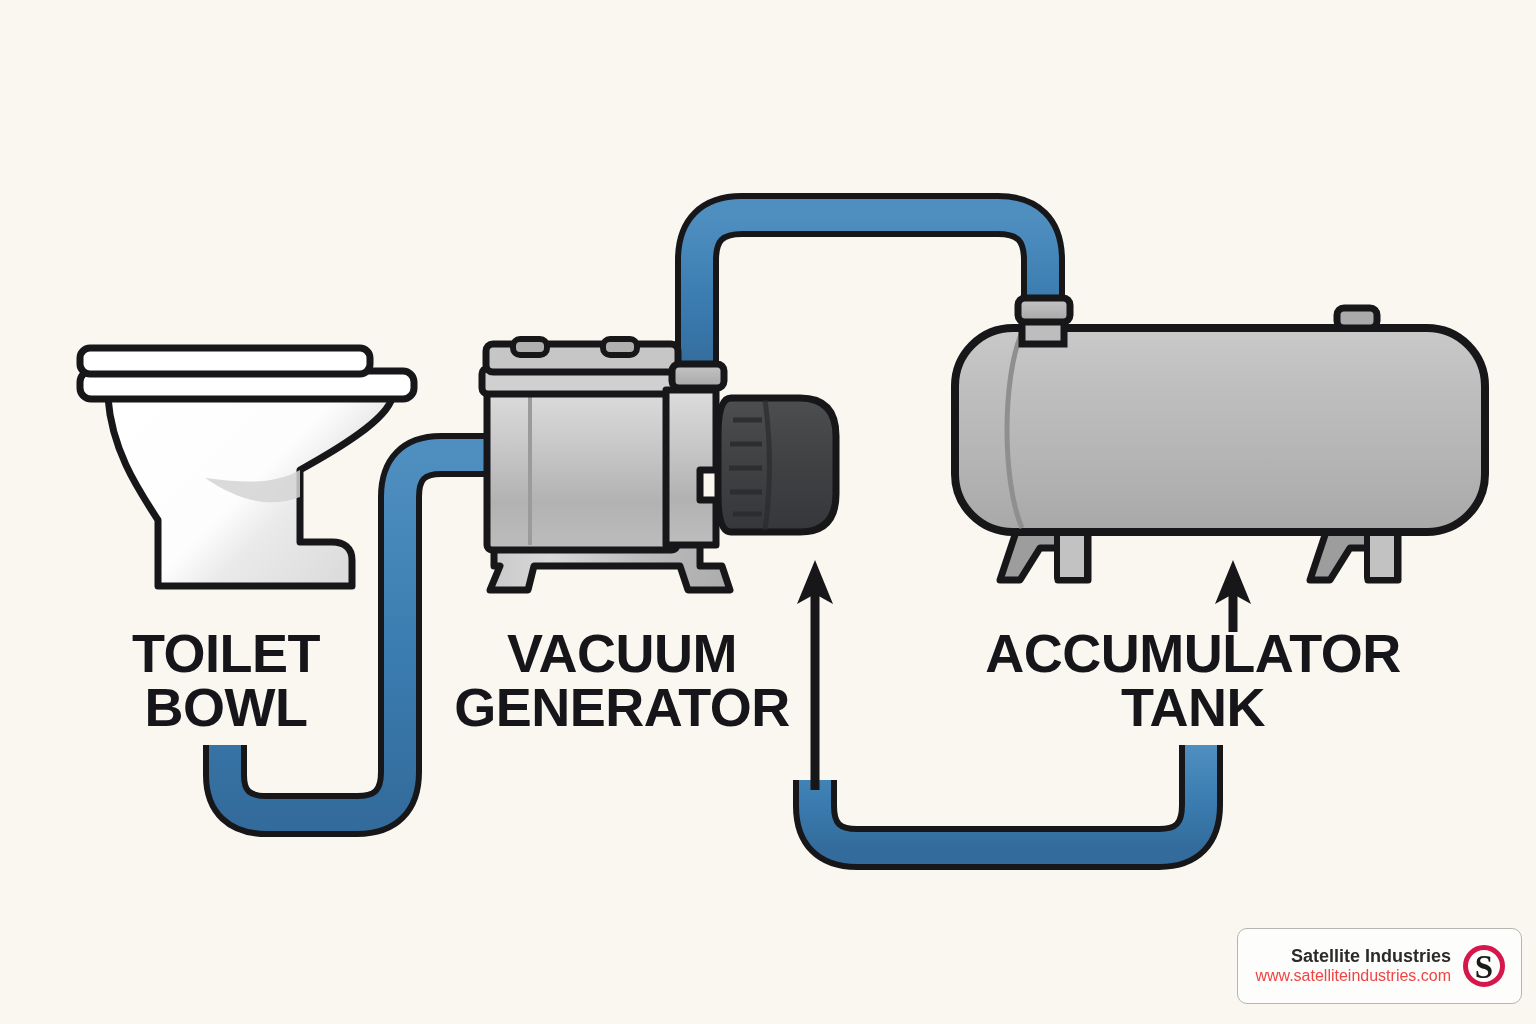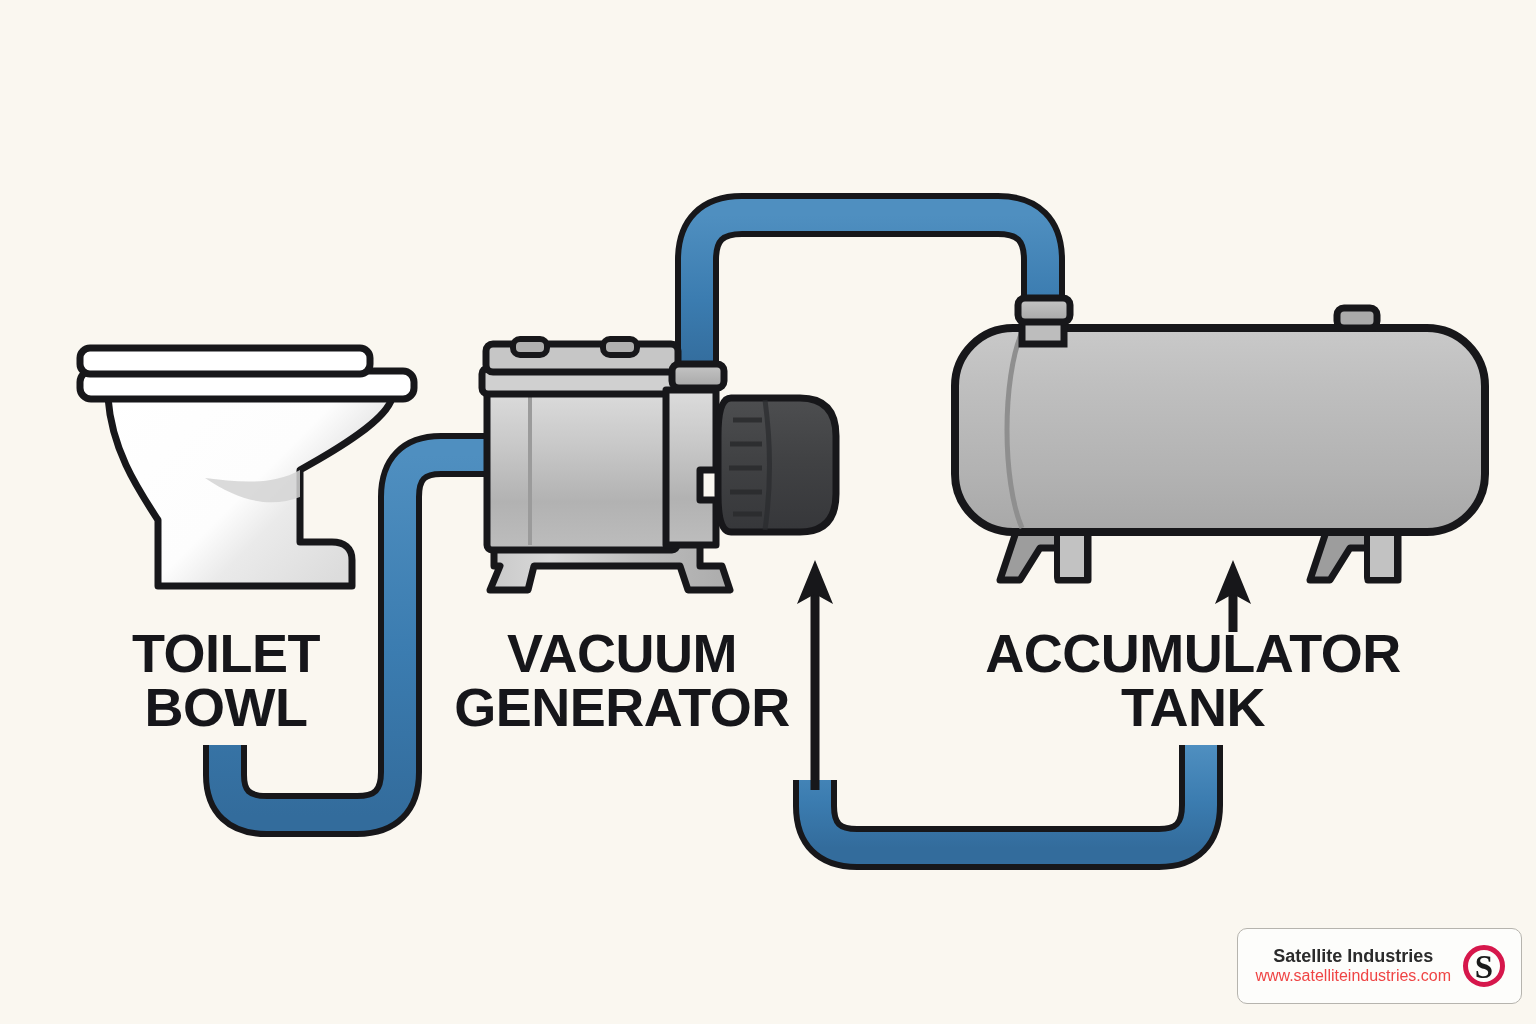--- a/index.html
+++ b/index.html
@@ -46,21 +46,21 @@
     border-radius: 10px;
     display: flex;
     align-items: center;
     justify-content: flex-end;
     padding: 0 14px 0 12px;
     gap: 10px;
   }
   #logo-badge .badge-text {
     display: flex;
     flex-direction: column;
-    align-items: center;
+    align-items: flex-end;
     justify-content: center;
     line-height: 1.18;
   }
   #logo-badge .badge-name {
     font-family: "Liberation Sans", sans-serif;
     font-weight: bold;
     font-size: 18px;
     color: #2b2b2b;
     white-space: nowrap;
   }

